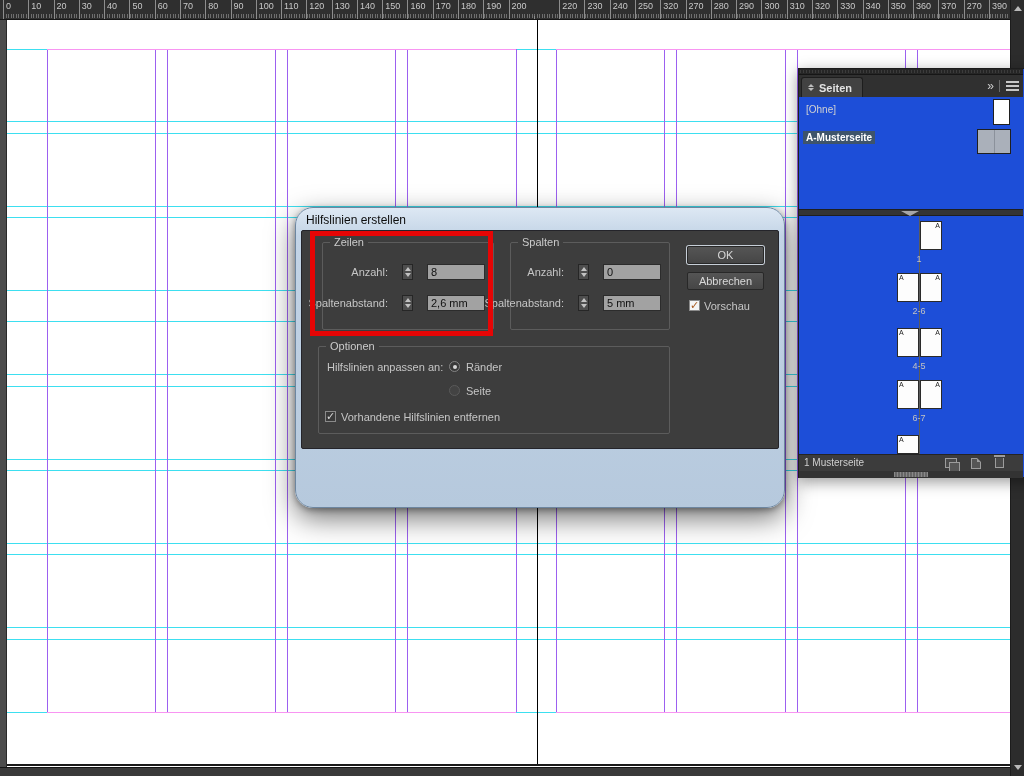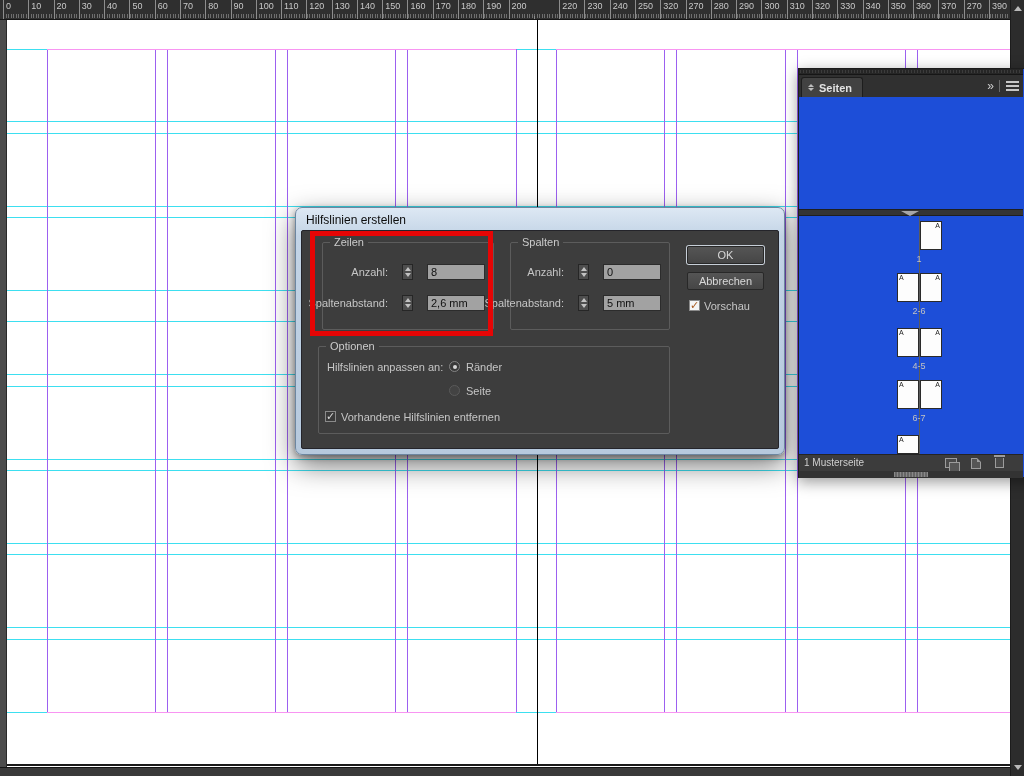--- a/index.html
+++ b/index.html
@@ -30,23 +30,23 @@
   
   #canvas { position:absolute; left:0; top:20px; width:1010px; height:747px; background:#ffffff; overflow:hidden; }
   #left-edge-strip { position:absolute; left:0; top:0; width:7px; height:747px; background:#4c4c4c;
     border-right:1px solid #2a2a2a; }
   #page-bottom-edge { position:absolute; left:7px; top:744px; width:1003px; height:2px; background:#1a1a1a; }
   .guide-h { position:absolute; height:1px; }
   .guide-v { position:absolute; width:1px; }
   #spine { position:absolute; width:1px; background:#000; top:0; }
 
   
-  #dialog { position:absolute; left:295px; top:207px; width:490px; height:248px; z-index:10;
+  #dialog { position:absolute; left:295px; top:207px; width:490px; height:301px; z-index:10;
     background:linear-gradient(180deg,#dde8f4 0,#c3d4e6 28px,#b6c9dd 100%);
-    border:1px solid #6d86a0; border-radius:7px;
+    border:1px solid #6d86a0; border-radius:18px;
     box-shadow:0 10px 28px rgba(0,0,0,.55), 0 2px 6px rgba(0,0,0,.35); }
   #dialog-title { position:absolute; left:10px; top:5px; font-size:12px; color:#0d0d0d; }
   #dialog-content { position:absolute; left:5px; top:22px; width:478px; height:219px;
     background:#3d3d3d; border:1px solid #24242a; border-radius:2px; }
 
   .groupbox { position:absolute; border:1px solid #5c5c5c; border-radius:2px; }
   .groupbox .legend { position:absolute; top:-7px; left:7px; background:#3d3d3d; padding:0 4px;
     font-size:11px; color:#cbcbcb; }
   .dlg-label { font-size:11px; color:#c6c6c6; }
   .form-row { position:absolute; right:8px; display:flex; align-items:center; gap:14px; }
@@ -407,20 +407,32 @@
         <span id="chevrons">»</span>
         <span id="tab-divider"></span>
         <span class="burger">
             <i></i>
             <i></i>
             <i></i>
           </span>
       </div>
     </div>
 
+    <div id="masters">
+        <div class="master-row" style="top: 2px; height: 28px;">
+          <span class="master-name" style="top: 4px;">[Ohne]</span>
+          <div class="pg-thumb" style="left: 194px; top: 0px; width: 17px; height: 26px;"></div>
+        </div>
+        <div class="master-row" style="top: 30px; height: 28px;">
+          <span class="master-name selected" style="top: 4px;">A-Musterseite</span>
+          <div class="pg-thumb gray" style="left: 178px; top: 2px; width: 34px; height: 25px;">
+            <i class="split"></i>
+          </div>
+        </div>
+      </div>
     <div id="masters-scroll">
       <i class="mini-arrow-up" style="top:2px;"></i>
       <i class="mini-arrow-down" style="top:104px;"></i>
     </div>
 
     <div id="splitter">
         <div class="handle"></div>
       </div>
 
     <div id="pages-area">

